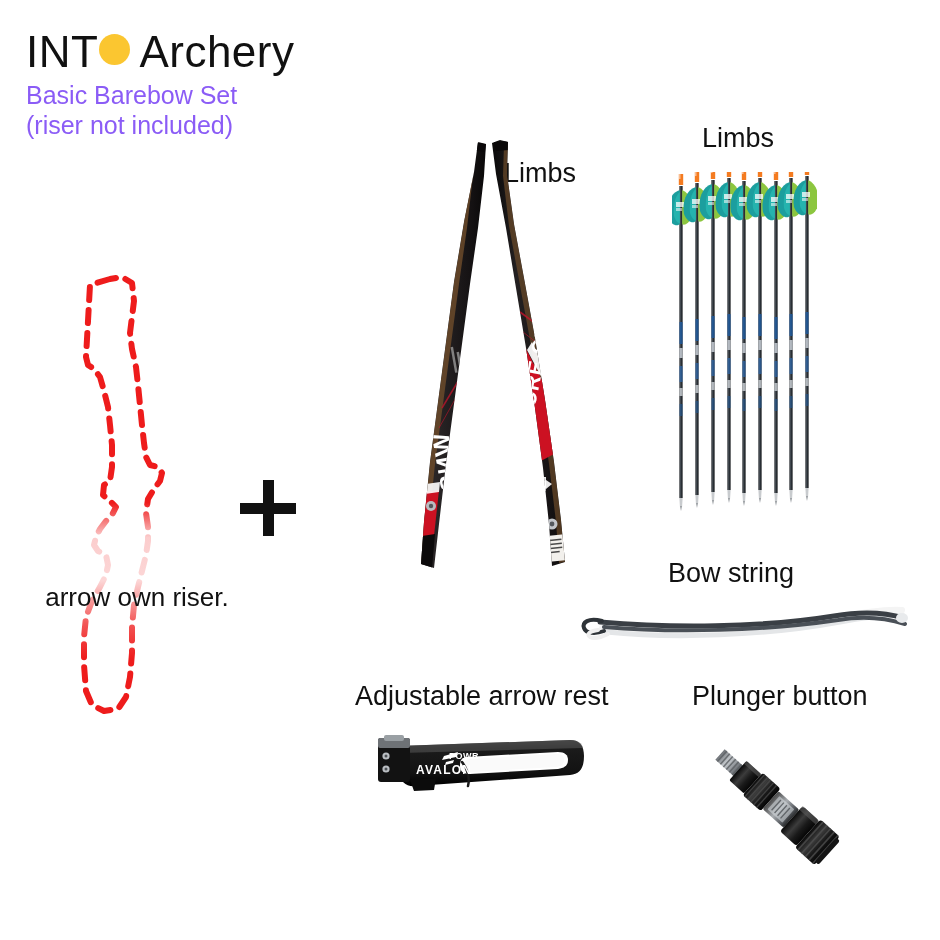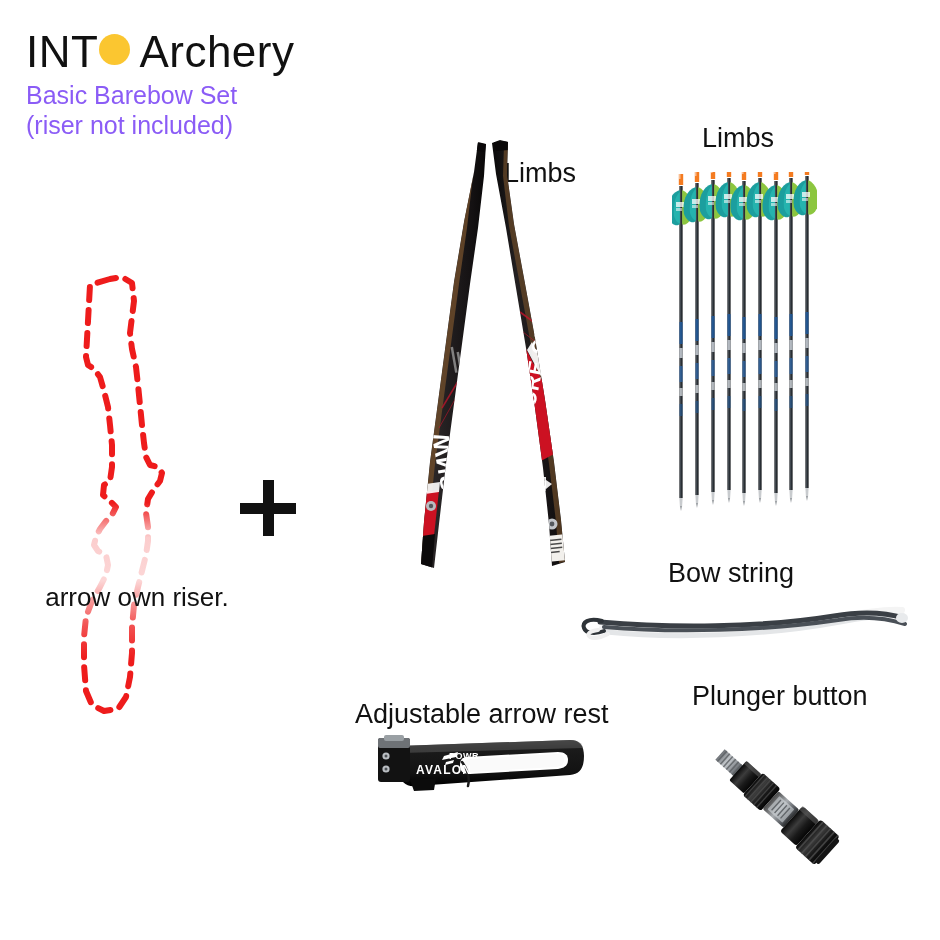--- a/index.html
+++ b/index.html
@@ -60,21 +60,21 @@
   .section-label {
     position: absolute;
     font-size: 27px;
     line-height: 1;
     color: #111111;
     white-space: nowrap;
   }
   .label-limbs   { left: 504px; top: 124px; margin-top: 36px; }
   .label-arrows  { left: 702px; top: 125px; }
   .label-string  { left: 668px; top: 560px; }
-  .label-rest    { left: 355px; top: 701px; }
+  .label-rest    { left: 355px; top: 683px; }
   .label-plunger { left: 692px; top: 683px; }
 
   
   .riser-wrap {
     position: absolute;
     left: 48px;
     top: 245px;
     width: 160px;
     height: 490px;
   }

